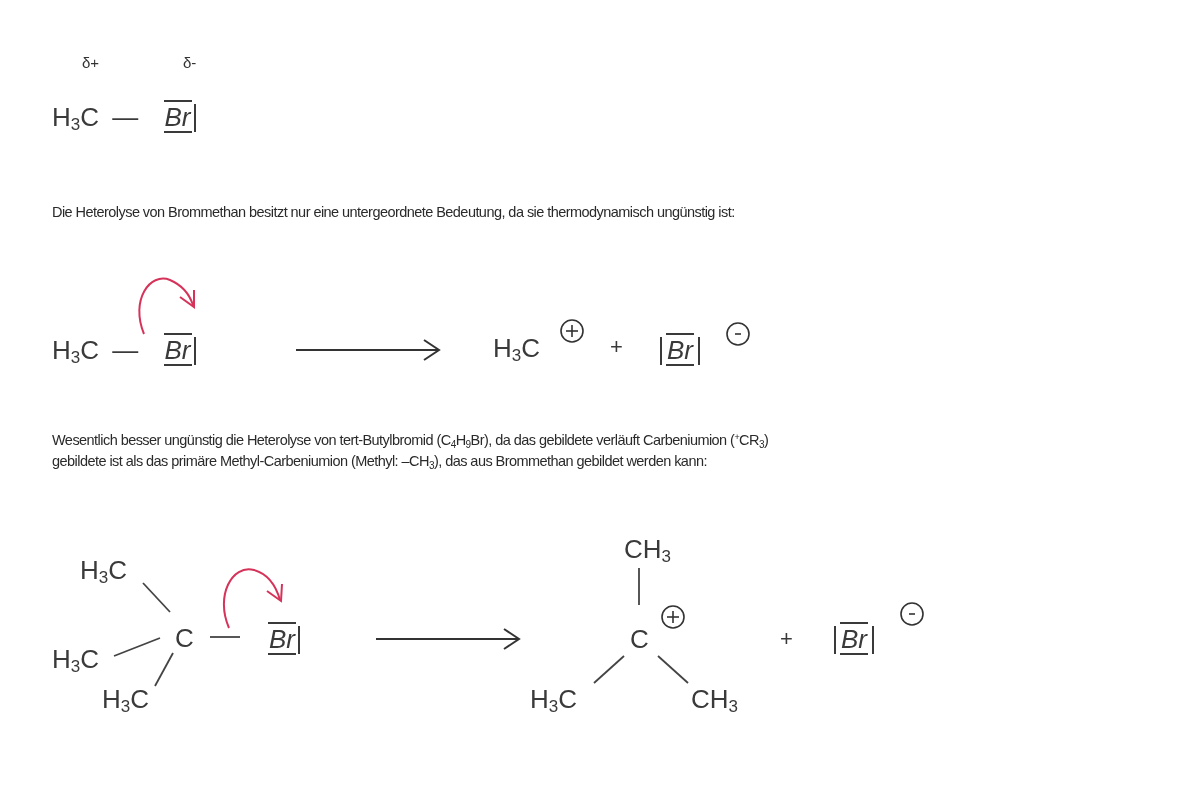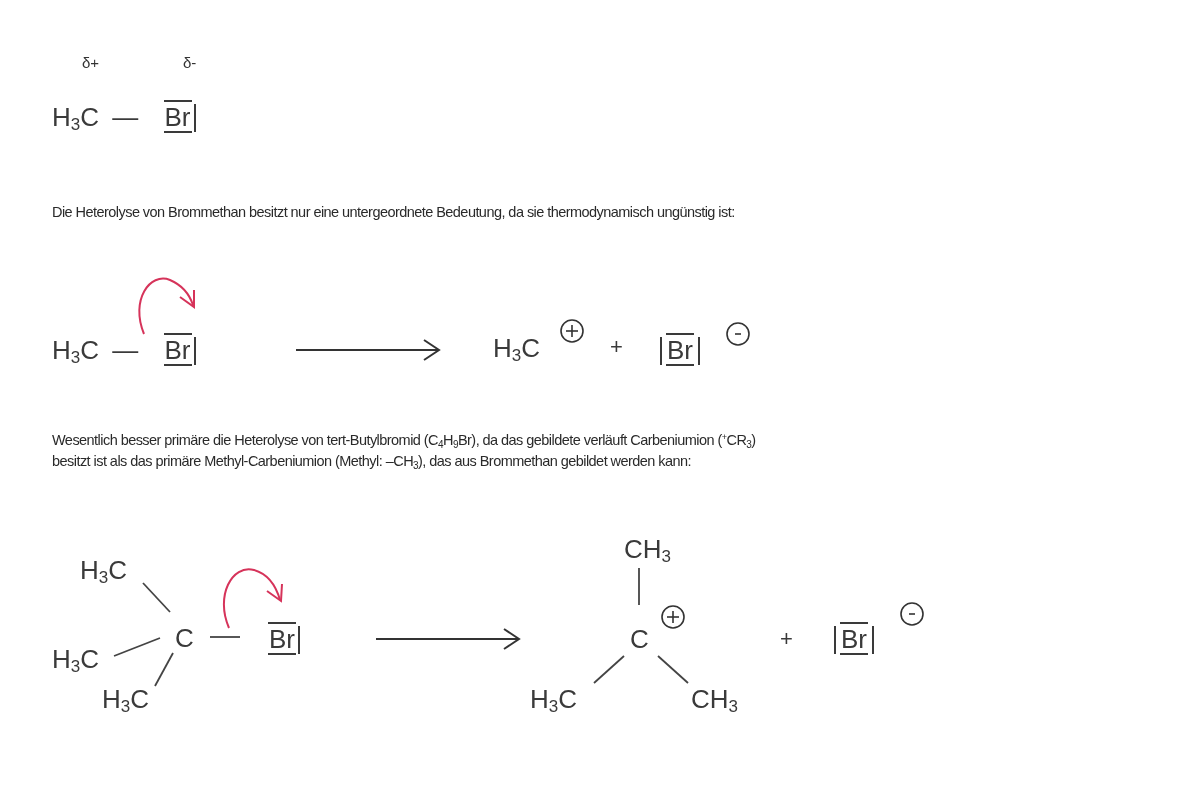--- a/index.html
+++ b/index.html
@@ -5,21 +5,21 @@
   html, body { margin:0; padding:0; background:#ffffff; }
   body { width:1200px; height:786px; position:relative; overflow:hidden;
          font-family:"Liberation Sans", sans-serif; color:#333333; }
   .abs { position:absolute; }
   .chem { font-family:"Liberation Sans", sans-serif; font-size:26px; color:#3a3a3a; line-height:1; white-space:nowrap; }
   .chem sub { font-size:17px; vertical-align:-4px; line-height:0; }
   .para { font-size:14.5px; color:#2a2a2a; letter-spacing:-0.55px; white-space:nowrap; line-height:18px; }
   .para sub { font-size:10px; vertical-align:-3px; line-height:0; }
   .para sup { font-size:9px; vertical-align:5px; line-height:0; }
   .delta { font-size:15px; color:#333; }
-  .br { position:relative; display:inline-block; }
+  .br { position:relative; display:inline-block;font-style:italic; }
   .br .txt { display:inline-block; border-top:2px solid #3a3a3a; border-bottom:2px solid #3a3a3a; padding:2px 1px 1px 1px; }
   .bar { display:inline-block; width:2px; height:28px; background:#3a3a3a; vertical-align:-6px; }
   svg { position:absolute; left:0; top:0; overflow:visible; }
 </style>
 </head>
 <body>
 
 <div class="abs delta" style="left:82px;top:54px;">δ+</div>
 <div class="abs delta" style="left:183px;top:54px;">δ-</div>
 
@@ -63,24 +63,24 @@
 
 <div class="abs chem" style="left:493px;top:335px;">
   <span>H</span><sub>3</sub><span>C</span>
 </div>
 <div class="abs chem" style="left:610px;top:336px;font-size:22px;">+</div>
 <div class="abs chem" style="left:660px;top:333px;">
   <span class="bar" style="margin-right:4px;"></span><span class="br"><span class="txt">Br</span></span><span class="bar" style="margin-left:4px;"></span>
 </div>
 
 <div class="abs para" style="left:52px;top:431px;">
-  <span>Wesentlich besser primäre die Heterolyse von tert-Butylbromid (C</span><sub>4</sub><span>H</span><sub>9</sub><span>Br), da das gebildete verläuft Carbeniumion (</span><sup>+</sup><span>CR</span><sub>3</sub><span>)</span>
+  <span>Wesentlich besser ungünstig die Heterolyse von tert-Butylbromid (C</span><sub>4</sub><span>H</span><sub>9</sub><span>Br), da das gebildete verläuft Carbeniumion (</span><sup>+</sup><span>CR</span><sub>3</sub><span>)</span>
 </div>
 <div class="abs para" style="left:52px;top:452px;">
-  <span>besitzt ist als das primäre Methyl-Carbeniumion (Methyl: –CH</span><sub>3</sub><span>), das aus Brommethan gebildet werden kann:</span>
+  <span>gebildete ist als das primäre Methyl-Carbeniumion (Methyl: –CH</span><sub>3</sub><span>), das aus Brommethan gebildet werden kann:</span>
 </div>
 
 <svg width="1200" height="786">
 
   <g stroke="#444" stroke-width="1.8">
     <line x1="143" y1="583" x2="170" y2="612"></line>
     <line x1="114" y1="656" x2="160" y2="638"></line>
     <line x1="155" y1="686" x2="173" y2="653"></line>
     <line x1="210" y1="637" x2="240" y2="637"></line>
   </g>

